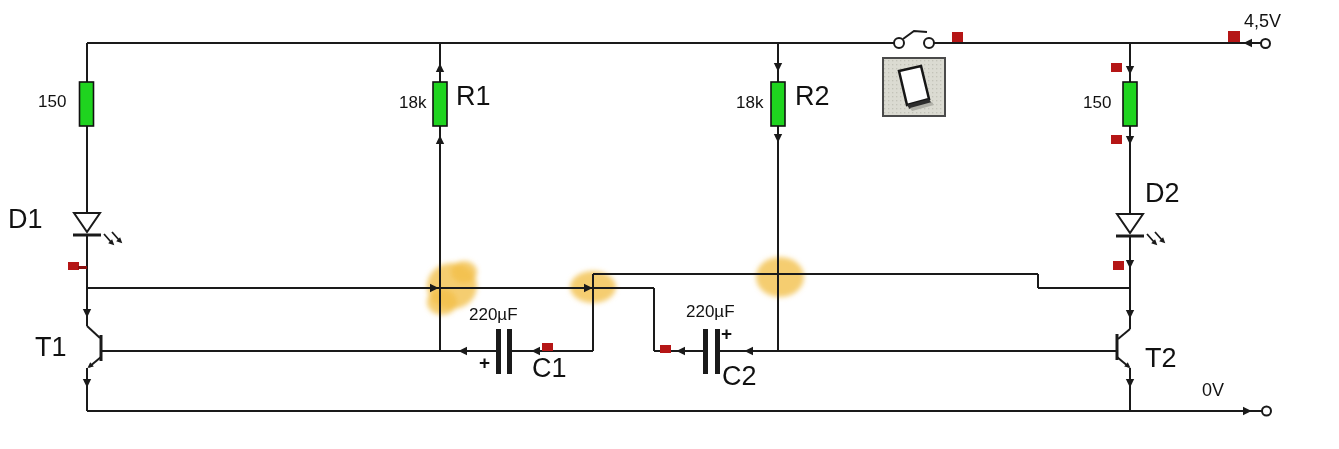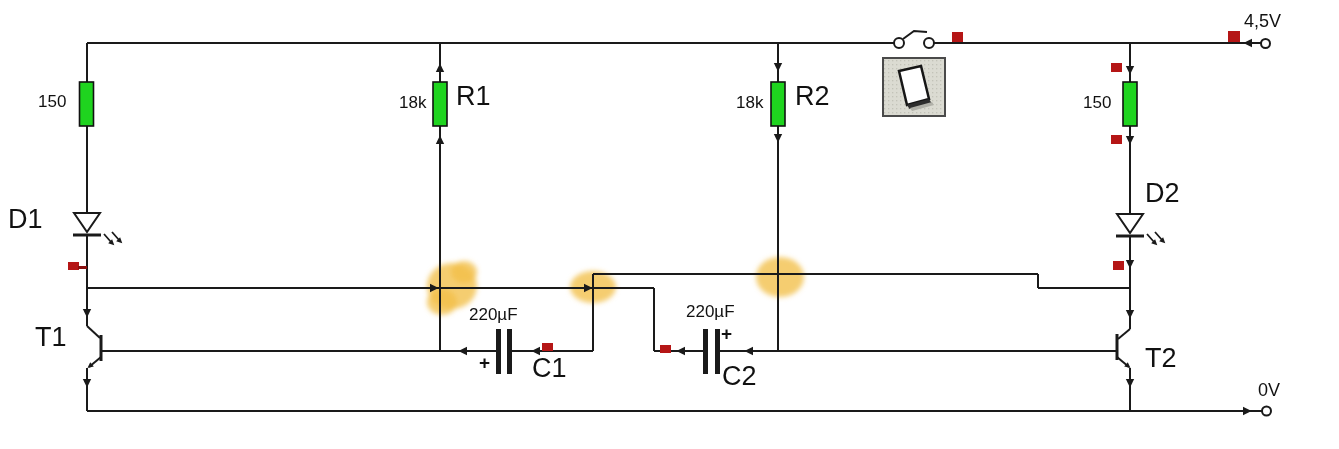--- a/index.html
+++ b/index.html
@@ -156,24 +156,24 @@
 </svg>
 
 <div class="lbl lbl-val" style="left:38px;top:93px">150</div>
 <div class="lbl lbl-val" style="left:399px;top:94px">18k</div>
 <div class="lbl lbl-name" style="left:456px;top:83px">R1</div>
 <div class="lbl lbl-val" style="left:736px;top:94px">18k</div>
 <div class="lbl lbl-name" style="left:795px;top:83px">R2</div>
 <div class="lbl lbl-val" style="left:1083px;top:94px">150</div>
 <div class="lbl lbl-name" style="left:8px;top:206px">D1</div>
 <div class="lbl lbl-name" style="left:1145px;top:180px">D2</div>
-<div class="lbl lbl-name" style="left:35px;top:324px">T1</div>
+<div class="lbl lbl-name" style="left:35px;top:334px">T1</div>
 <div class="lbl lbl-name" style="left:1145px;top:345px">T2</div>
 <div class="lbl lbl-val" style="left:469px;top:306px">220µF</div>
 <div class="lbl lbl-plus" style="left:479px;top:353px">+</div>
 <div class="lbl lbl-name" style="left:532px;top:355px">C1</div>
 <div class="lbl lbl-val" style="left:686px;top:303px">220µF</div>
 <div class="lbl lbl-plus" style="left:721px;top:324px">+</div>
 <div class="lbl lbl-name" style="left:722px;top:363px">C2</div>
 <div class="lbl lbl-term" style="left:1244px;top:12px">4,5V</div>
-<div class="lbl lbl-term" style="left:1258px;top:381px">0V</div>
+<div class="lbl lbl-term" style="left:1202px;top:381px">0V</div>
 
 </div>
 
 </body></html>

